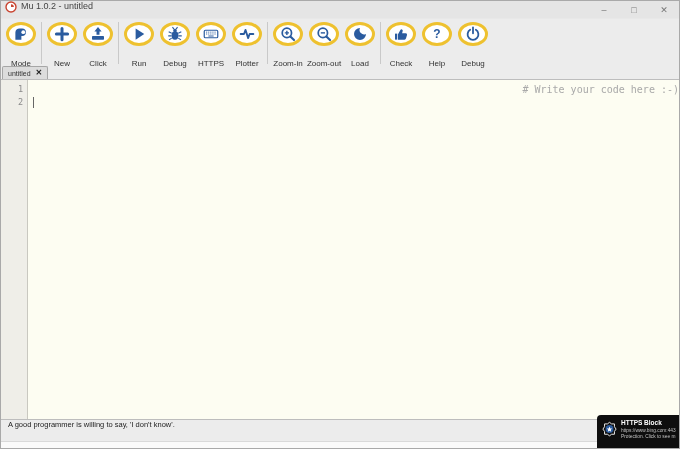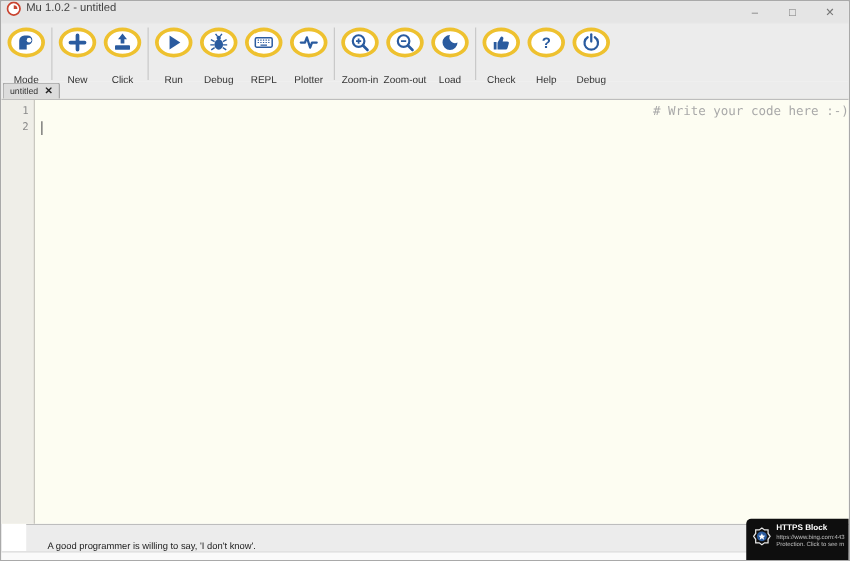--- a/index.html
+++ b/index.html
@@ -29,21 +29,21 @@
   .tab .tab-label{font-size:7px;color:#333;margin-right:5px;}
   .tab .tab-close{font-size:8px;font-weight:bold;color:#222;line-height:8px;cursor:pointer;}
   
   .editor{position:relative;height:340px;background:#fdfdf2;border-top:1px solid #bdbdbd;display:flex;}
   .gutter{width:27px;background:#efeee8;border-right:1px solid #c9c8c0;padding-top:3px;flex:0 0 auto;}
   .gutter .ln{font-family:"DejaVu Sans Mono",monospace;font-size:8.5px;color:#8a8a8a;text-align:right;padding-right:4px;height:13px;line-height:13px;}
   .codearea{position:relative;flex:1 1 auto;padding:3px 0 0 5px;}
   .codeline{font-family:"DejaVu Sans Mono",monospace;font-size:10px;color:#a9a9a9;height:13px;line-height:13px;margin:0;white-space:pre;text-align:right;}
   .caret{position:absolute;left:5px;top:17px;width:1px;height:11px;background:#666;}
   
-  .statusbar{height:22px;background:#ececec;border-top:1px solid #bdbdbd;display:flex;align-items:flex-end;padding-left:17px;margin-left:20px;}
+  .statusbar{height:22px;background:#ececec;border-top:1px solid #bdbdbd;display:flex;align-items:flex-start;padding-left:7px;}
   .statusbar span{font-size:7.5px;color:#222;}
   .bottomstrip{height:8px;background:#fafafa;border-top:1px solid #d9d9d9;}
   
   .notif{position:absolute;right:0;bottom:0;width:82px;height:33px;background:#0e0e0e;border-top-left-radius:4px;display:flex;padding:4px 2px 2px 4px;cursor:pointer;}
   .notif .badge{width:17px;height:19px;flex:0 0 auto;margin-right:3px;margin-top:2px;}
   .notif .ntext{flex:1 1 auto;overflow:hidden;}
   .notif .ntitle{font-size:6.5px;font-weight:bold;color:#fff;white-space:nowrap;}
   .notif .nline{font-size:4.8px;color:#c2c2c2;white-space:nowrap;margin-top:1.5px;}
 </style>
 </head>
@@ -117,21 +117,21 @@
           </div>
         <span class="tlabel">Debug</span>
       </div>
       <div class="tbtn">
         <div class="circ">
             <svg viewBox="0 0 24 24">
           <rect x="3" y="7" width="18" height="10" rx="1.5" fill="none" stroke="#2a5b9f" stroke-width="1.6"></rect>
           <path d="M5.5 9.5 h1.4 M8.3 9.5 h1.4 M11.1 9.5 h1.4 M13.9 9.5 h1.4 M16.7 9.5 h1.4 M5.5 12 h1.4 M8.3 12 h1.4 M11.1 12 h1.4 M13.9 12 h1.4 M16.7 12 h1.4 M8.5 14.7 h7" stroke="#2a5b9f" stroke-width="1.3" fill="none"></path>
         </svg>
           </div>
-        <span class="tlabel">REPL</span>
+        <span class="tlabel">HTTPS</span>
       </div>
       <div class="tbtn">
         <div class="circ">
             <svg viewBox="0 0 24 24">
           <polyline points="3.5,12 8,12 10,6.5 13.5,17.5 15.5,12 20.5,12" fill="none" stroke="#2a5b9f" stroke-width="2.4" stroke-linecap="round" stroke-linejoin="round"></polyline>
         </svg>
           </div>
         <span class="tlabel">Plotter</span>
       </div>
     </div>

